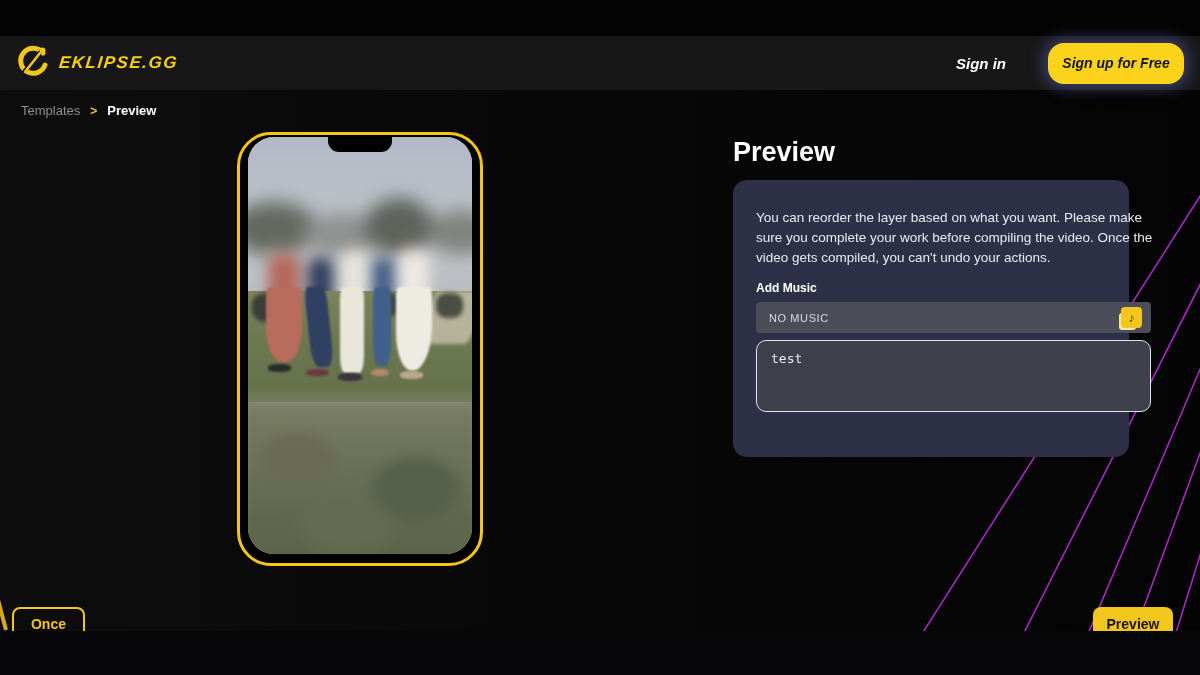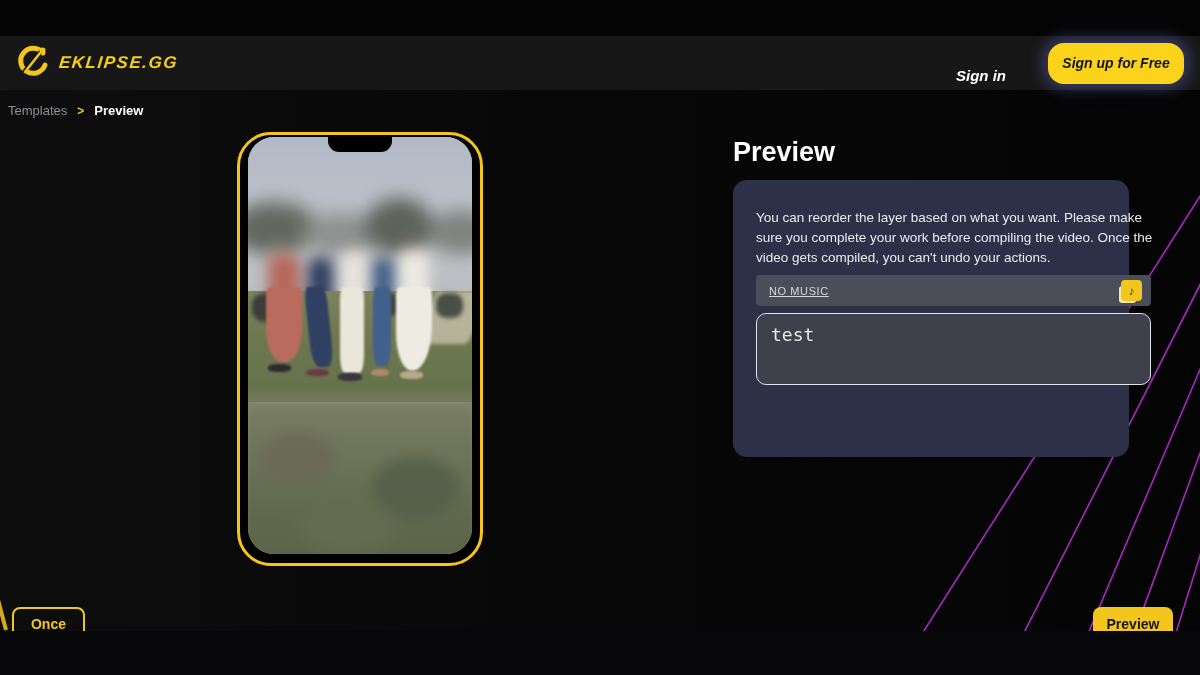--- a/index.html
+++ b/index.html
@@ -10,28 +10,28 @@
   
   .rays { position:absolute; left:0; top:0; width:1200px; height:631px; z-index:0; }
 
   
   .topstrip { position:absolute; left:0; top:0; width:100%; height:36px; background:#040404; z-index:2; }
   .header { position:absolute; left:0; top:36px; width:100%; height:54px; background:#171717;
             display:flex; align-items:center; padding:0 16px; z-index:2; }
   .brand { display:flex; align-items:center; gap:9px; }
   .brand-name { color:#f7cf11; font-weight:bold; font-style:italic; font-size:17px;
                 letter-spacing:1.5px; transform:skewX(-6deg); }
-  .header-right { margin-left:auto; display:flex; align-items:flex-end; gap:42px; }
+  .header-right { margin-left:auto; display:flex; align-items:center; gap:42px; }
   .signin { color:#fff; font-weight:bold; font-style:italic; font-size:15px; cursor:pointer; }
   .signup { width:136px; height:41px; border:none; border-radius:16px; background:#fbd31b;
             color:#141414; font-family:"Liberation Sans",sans-serif; font-weight:bold; font-style:italic;
             font-size:14px; cursor:pointer; box-shadow:0 0 16px 4px rgba(110,120,220,.45); }
 
   
-  .breadcrumb { position:absolute; left:8px; top:103px; display:flex; align-items:center;
+  .breadcrumb { position:absolute; left:21px; top:103px; display:flex; align-items:center;
                 gap:10px; font-size:13px; z-index:2; }
   .crumb-muted { color:#8b8f96; }
   .crumb-sep { color:#f2c61d; font-weight:bold; font-size:12px; }
   .crumb-current { color:#ffffff; font-weight:bold; }
 
   
   .phone { position:absolute; left:237px; top:132px; width:246px; height:434px;
            background:#000; border:3px solid #f5c518; border-radius:34px; z-index:2; }
   .screen { position:absolute; left:8px; right:8px; top:2px; bottom:9px; border-radius:26px;
             overflow:hidden; background:#b9bdc6; }
@@ -82,30 +82,30 @@
 
   
   .right-title { position:absolute; left:733px; top:137px; color:#fff; font-size:27px;
                  font-weight:800; z-index:2; }
   .panel { position:absolute; left:733px; top:180px; width:396px; height:277px; background:#2d3046;
            border-radius:14px; padding:28px 22px 0 23px; z-index:2; }
   .panel-desc { color:#e9ebf0; font-size:13.5px; line-height:20px; width:397px; }
   .panel-label { color:#ffffff; font-size:12px; font-weight:bold; margin-top:13px; }
   .music-select { margin-top:7px; width:395px; height:31px; background:#4b4e58; border-radius:4px;
                   display:flex; align-items:center; padding:0 9px 0 13px; cursor:pointer; }
-  .music-value { color:#d6d9de; font-size:11px; letter-spacing:.6px;text-decoration:underline; }
+  .music-value { color:#d6d9de; font-size:11px; letter-spacing:.6px; }
   .music-icon { margin-left:auto; position:relative; width:21px; height:21px; }
   .music-icon::before { content:""; position:absolute; left:-2px; bottom:-2px; width:17px; height:17px;
                         background:#f3e7a8; border-radius:3px; }
   .music-icon .note-sq { position:absolute; left:0; top:0; width:21px; height:21px; background:#f2c61d;
                          border-radius:4px; display:flex; align-items:center; justify-content:center;
                          color:#4a3c06; font-size:12px; font-weight:bold; }
   .title-input { margin-top:7px; width:395px; height:72px; background:#3e414b; color:#e8eaee;
                  border:1.5px solid #dfe3ea; border-radius:10px; padding:10px 14px; resize:none;
-                 font-family:"DejaVu Sans Mono", monospace; font-size:18px; outline:none; }
+                 font-family:"DejaVu Sans Mono", monospace; font-size:13px; outline:none; }
 
   
   .back-btn { position:absolute; left:12px; top:607px; width:73px; height:33px; background:transparent;
               border:2px solid #f2c61d; border-radius:8px; color:#f2c61d; font-family:"Liberation Sans",sans-serif;
               font-weight:bold; font-size:14px; cursor:pointer; z-index:1; }
   .confirm-btn { position:absolute; left:1093px; top:607px; width:80px; height:33px; background:#f2c61d;
                  border:none; border-radius:8px; color:#161616; font-family:"Liberation Sans",sans-serif;
                  font-weight:bold; font-size:14px; cursor:pointer; z-index:1; }
   .footer-strip { position:absolute; left:0; top:631px; width:100%; height:44px; background:#07070a; z-index:3; }
 </style>
@@ -200,20 +200,21 @@
           <div class="grass-mottle gm3"></div>
       </div>
     </div>
     <div class="notch"></div>
   </div>
 
   <h1 class="right-title">Preview</h1>
 
   <section class="panel">
     <p class="panel-desc">You can reorder the layer based on what you want. Please make sure you complete your work before compiling the video. Once the video gets compiled, you can't undo your actions.</p>
+    <div class="panel-label">Add Music</div>
     <div class="music-select">
       <span class="music-value">NO MUSIC</span>
       <span class="music-icon">
         <span class="note-sq">♪</span>
       </span>
     </div>
     <textarea class="title-input" style="">test</textarea>
   </section>
 
   <button class="back-btn">Once</button>

